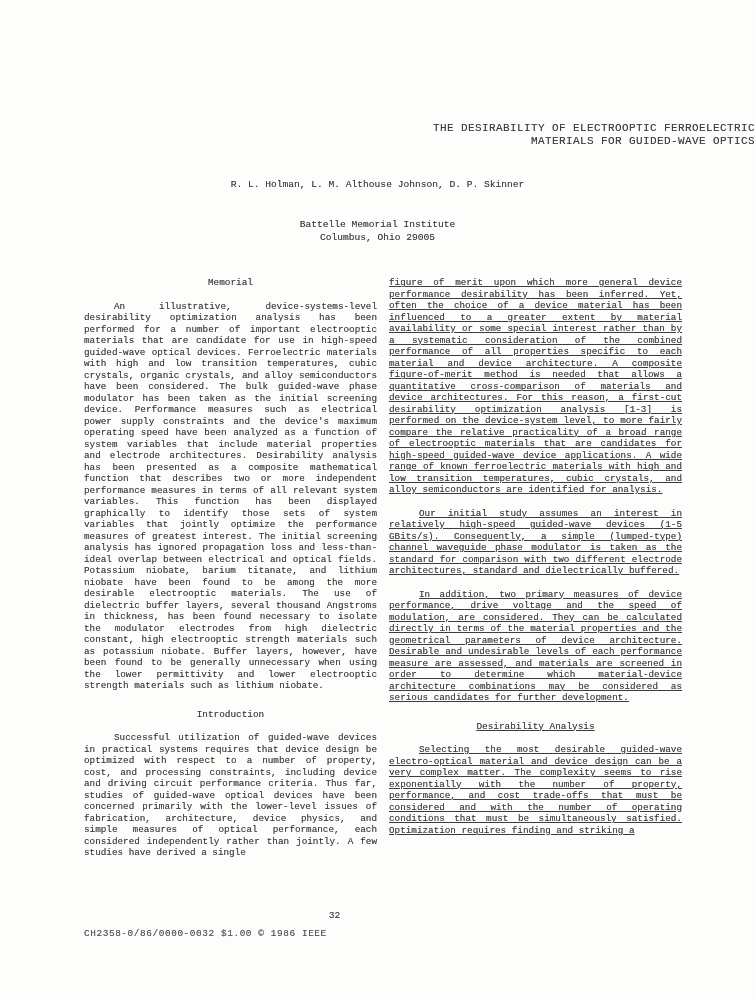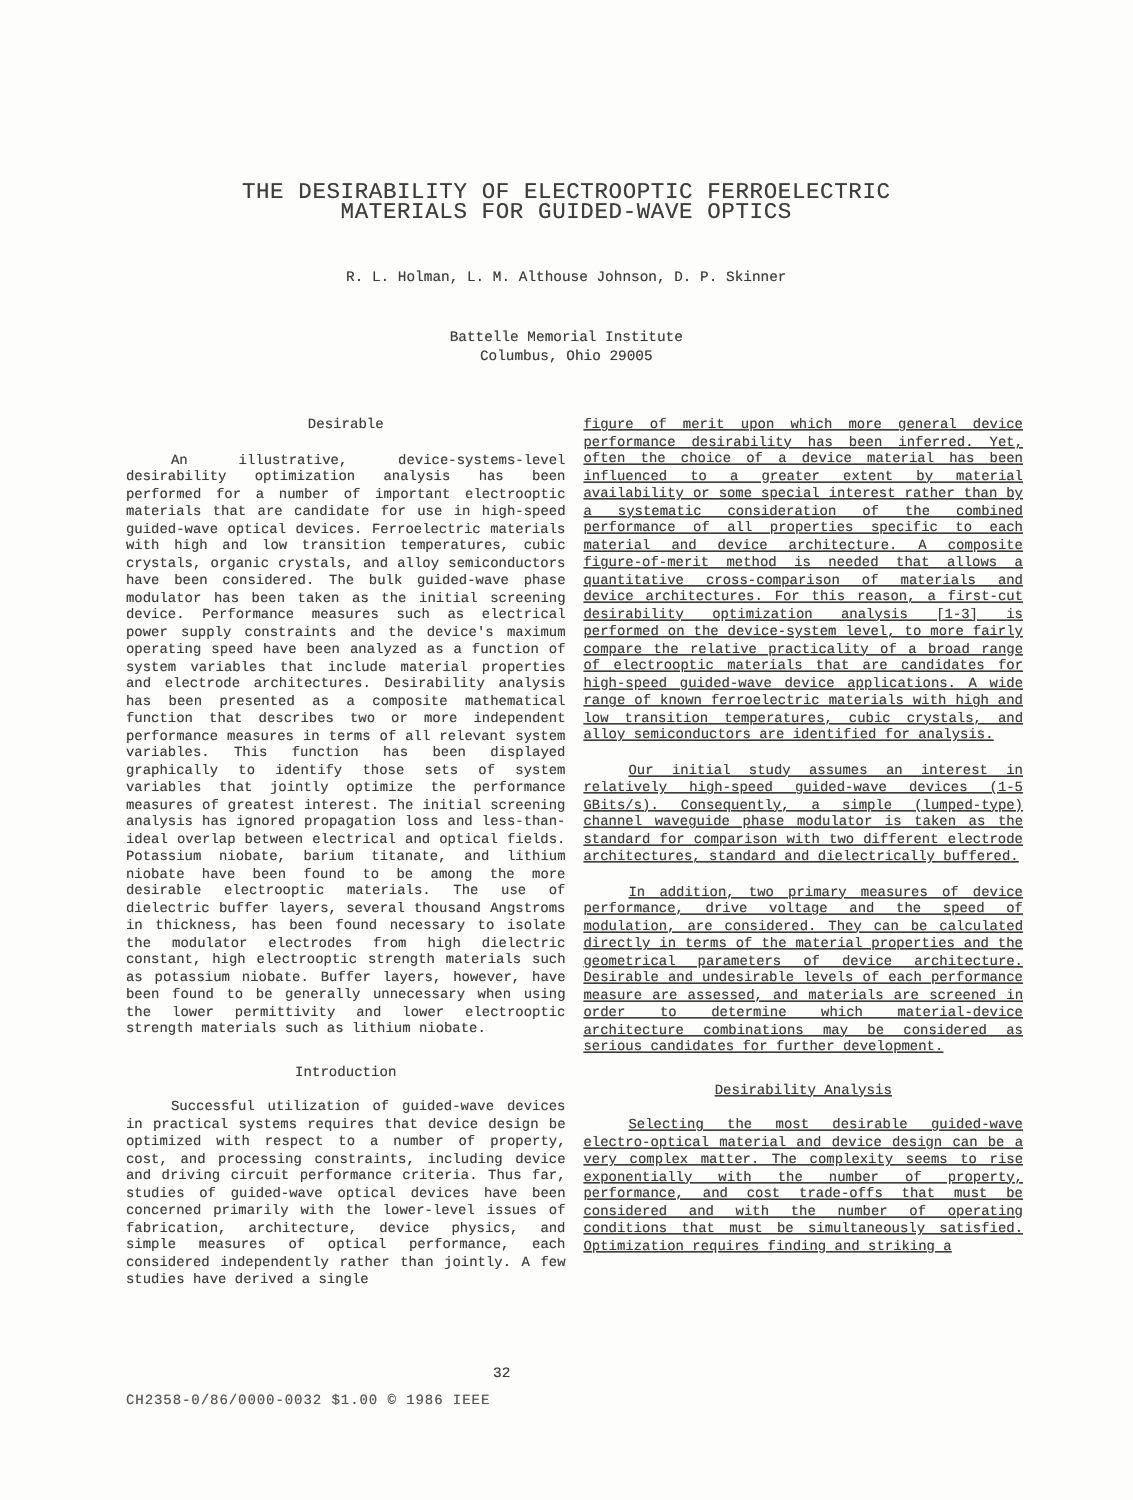--- a/index.html
+++ b/index.html
@@ -19,23 +19,24 @@
     text-shadow: 0 0 0.5px rgba(70,70,70,0.55);
   }
   .centered-block {
     position: absolute;
     left: 0;
     width: 755px;
     text-align: center;
   }
   .title-block {
     top: 122px;
-    font-size: 15px;
+    font-size: 11px;
     line-height: 13px;
     letter-spacing: 0.4px;
+    text-align: right;
   }
   .authors-block {
     top: 179px;
     font-size: 9.6px;
   }
   .affiliation-block {
     top: 218px;
     font-size: 9.6px;
     line-height: 13px;
   }
@@ -93,21 +94,21 @@
   </div>
 
   <div class="centered-block authors-block">R. L. Holman, L. M. Althouse Johnson, D. P. Skinner</div>
 
   <div class="centered-block affiliation-block">
     <div>Battelle Memorial Institute</div>
     <div>Columbus, Ohio 29005</div>
   </div>
 
   <div class="column column-left">
-    <h3 class="section-heading">Desirable</h3>
+    <h3 class="section-heading">Memorial</h3>
     <p class="para indent">An illustrative, device-systems-level desirability optimization analysis has been performed for a number of important electrooptic materials that are candidate for use in high-speed guided-wave optical devices. Ferroelectric materials with high and low transition temperatures, cubic crystals, organic crystals, and alloy semiconductors have been considered. The bulk guided-wave phase modulator has been taken as the initial screening device. Performance measures such as electrical power supply constraints and the device's maximum operating speed have been analyzed as a function of system variables that include material properties and electrode architectures. Desirability analysis has been presented as a composite mathematical function that describes two or more independent performance measures in terms of all relevant system variables. This function has been displayed graphically to identify those sets of system variables that jointly optimize the performance measures of greatest interest. The initial screening analysis has ignored propagation loss and less-than-ideal overlap between electrical and optical fields. Potassium niobate, barium titanate, and lithium niobate have been found to be among the more desirable electrooptic materials. The use of dielectric buffer layers, several thousand Angstroms in thickness, has been found necessary to isolate the modulator electrodes from high dielectric constant, high electrooptic strength materials such as potassium niobate. Buffer layers, however, have been found to be generally unnecessary when using the lower permittivity and lower electrooptic strength materials such as lithium niobate.</p>
     <h3 class="section-heading spaced">Introduction</h3>
     <p class="para indent">Successful utilization of guided-wave devices in practical systems requires that device design be optimized with respect to a number of property, cost, and processing constraints, including device and driving circuit performance criteria. Thus far, studies of guided-wave optical devices have been concerned primarily with the lower-level issues of fabrication, architecture, device physics, and simple measures of optical performance, each considered independently rather than jointly. A few studies have derived a single</p>
   </div>
 
   <div class="column column-right">
     <p class="para">figure of merit upon which more general device performance desirability has been inferred. Yet, often the choice of a device material has been influenced to a greater extent by material availability or some special interest rather than by a systematic consideration of the combined performance of all properties specific to each material and device architecture. A composite figure-of-merit method is needed that allows a quantitative cross-comparison of materials and device architectures. For this reason, a first-cut desirability optimization analysis [1-3] is performed on the device-system level, to more fairly compare the relative practicality of a broad range of electrooptic materials that are candidates for high-speed guided-wave device applications. A wide range of known ferroelectric materials with high and low transition temperatures, cubic crystals, and alloy semiconductors are identified for analysis.</p>
     <p class="para indent">Our initial study assumes an interest in relatively high-speed guided-wave devices (1-5 GBits/s). Consequently, a simple (lumped-type) channel waveguide phase modulator is taken as the standard for comparison with two different electrode architectures, standard and dielectrically buffered.</p>
     <p class="para indent">In addition, two primary measures of device performance, drive voltage and the speed of modulation, are considered. They can be calculated directly in terms of the material properties and the geometrical parameters of device architecture. Desirable and undesirable levels of each performance measure are assessed, and materials are screened in order to determine which material-device architecture combinations may be considered as serious candidates for further development.</p>
     <h3 class="section-heading spaced">Desirability Analysis</h3>

